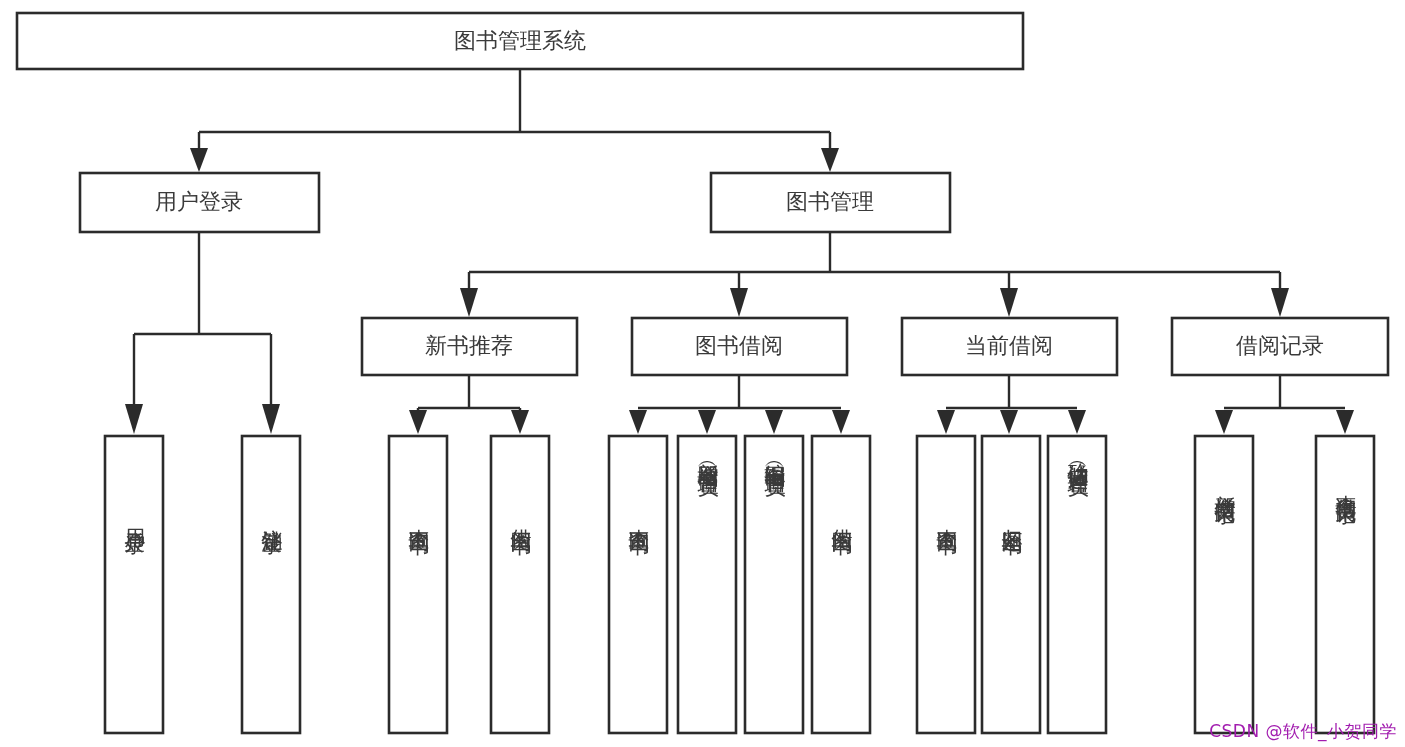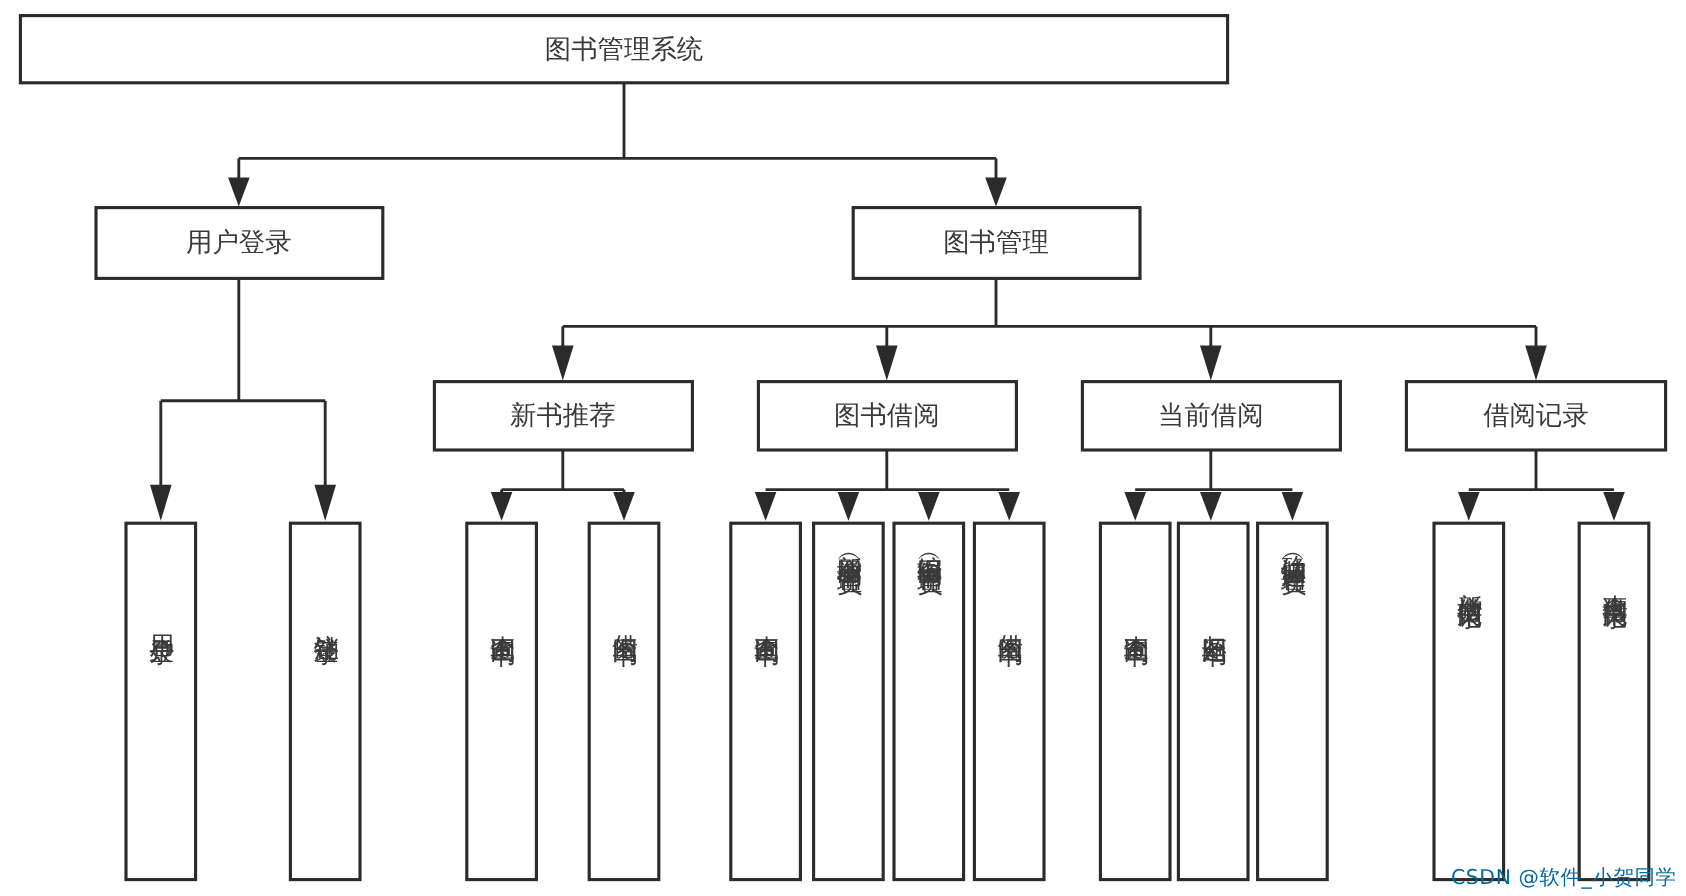--- a/index.html
+++ b/index.html
@@ -68,21 +68,21 @@
     letter-spacing: 2px;
     color: #3a3a3a;
     white-space: nowrap;
   }
   .watermark {
     position: absolute;
     right: 8px;
     bottom: 4px;
     font-family: "DejaVu Sans", "Liberation Sans", sans-serif;
     font-size: 17px;
-    color: #0369a1;
+    color: #a21caf;
     letter-spacing: 0.5px;
     white-space: nowrap;
   }
 </style>
 </head>
 <body>
 
 <div id="diagram-root">
 
   <svg id="flow-svg" viewBox="0 0 1405 747">

